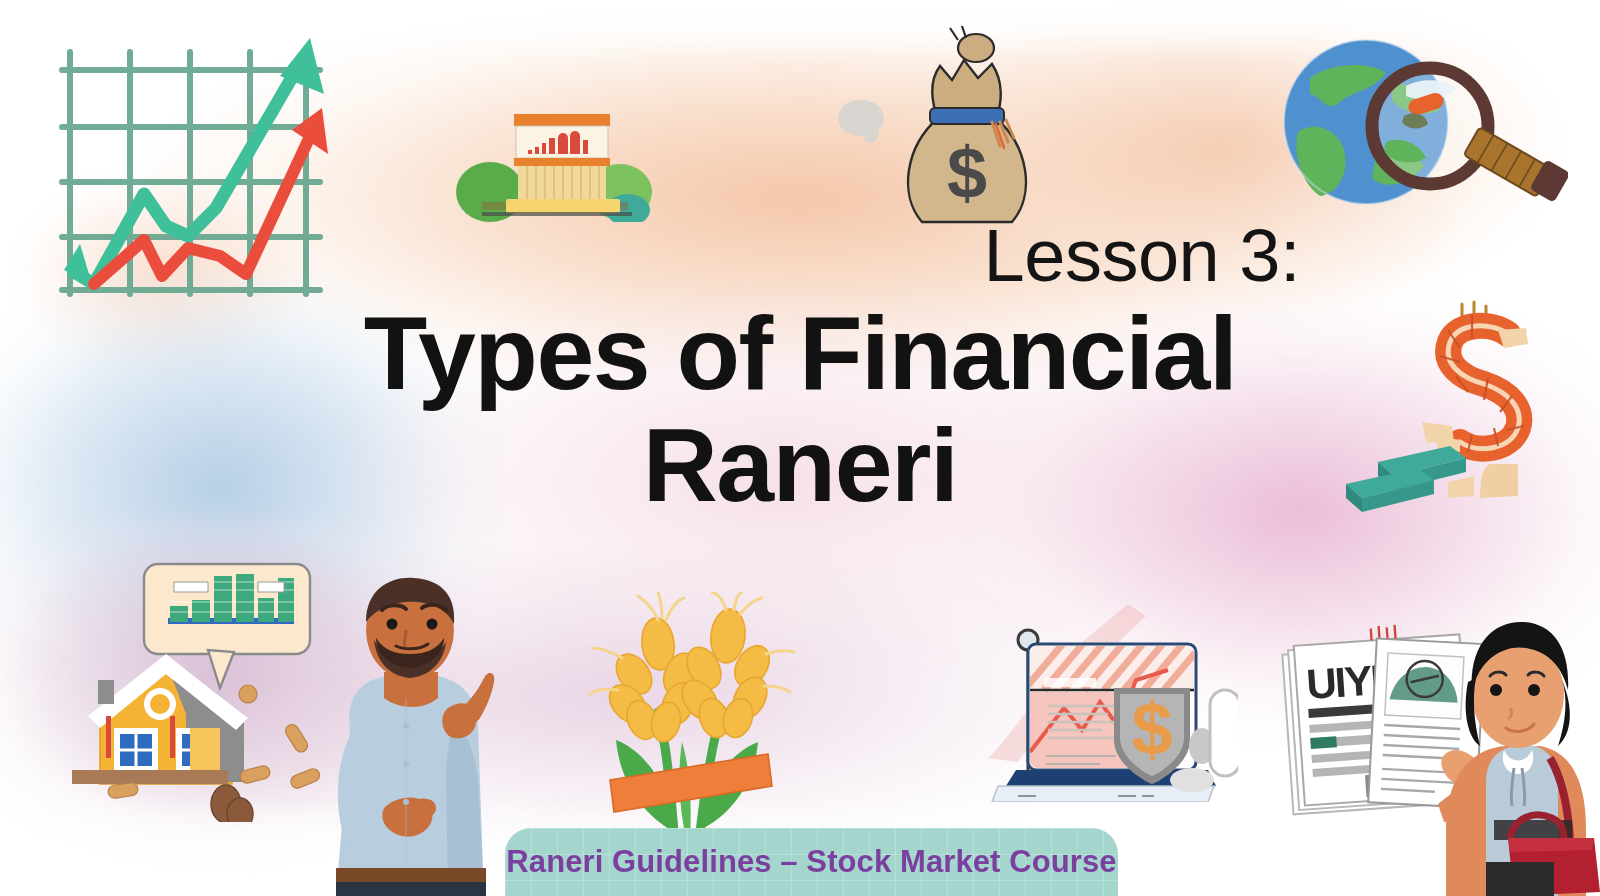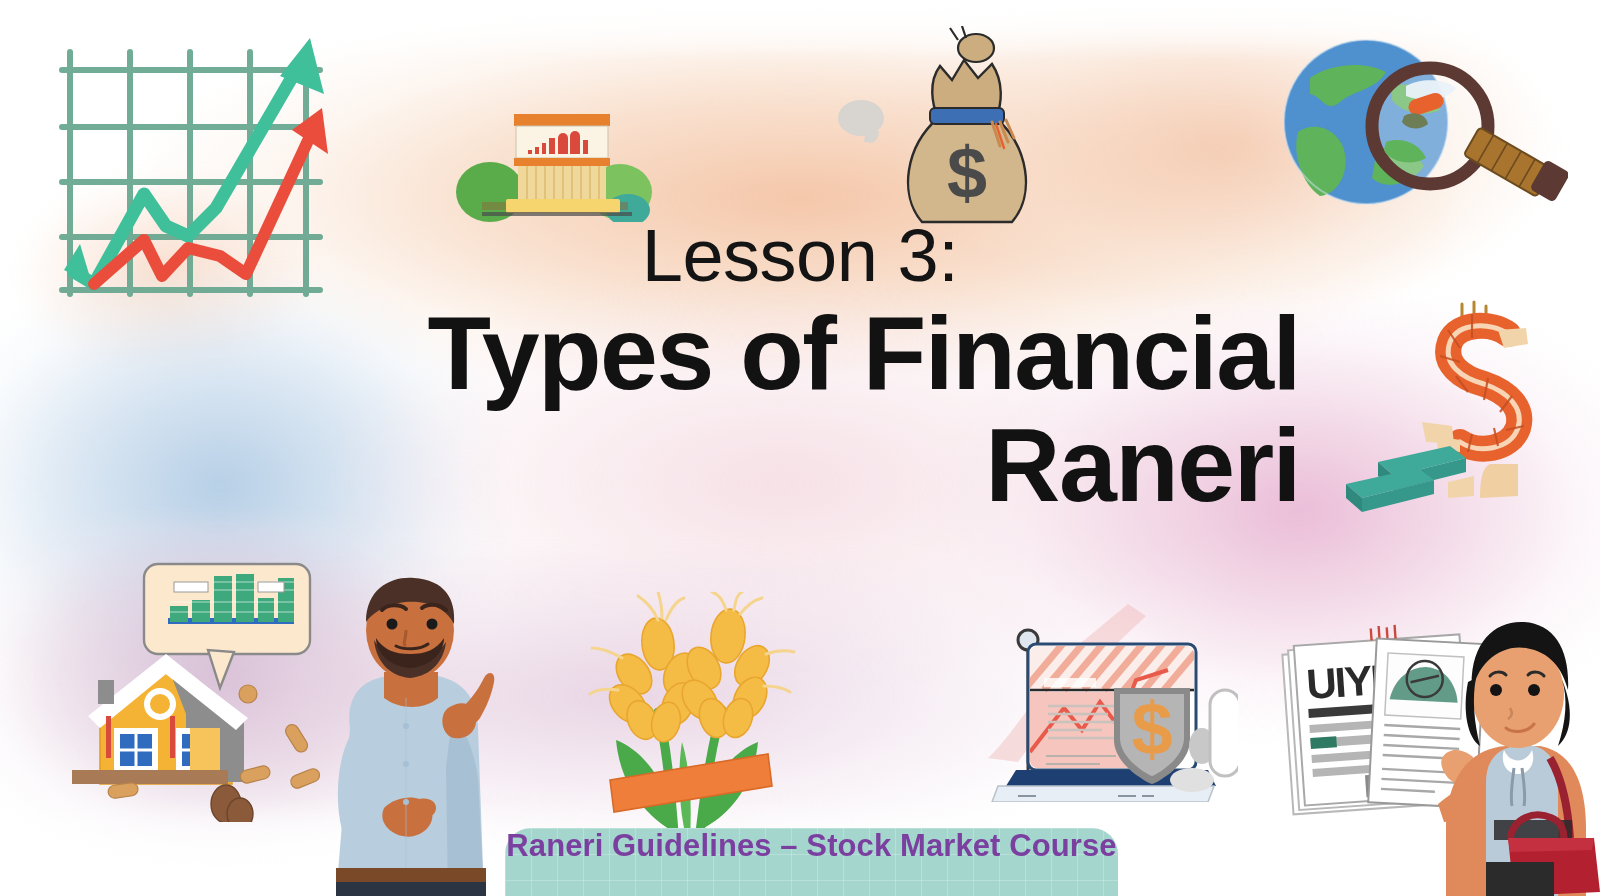--- a/index.html
+++ b/index.html
@@ -107,40 +107,41 @@
     width: 1000px;
     text-align: center;
     z-index: 40;
   }
   #lesson-label {
     font-size: 74px;
     line-height: 1.04;
     font-weight: 400;
     color: #141414;
     letter-spacing: -0.5px;
+    text-align: right;
   }
   #lesson-title {
     font-size: 104px;
     line-height: 1.08;
     font-weight: 700;
     color: #121212;
     letter-spacing: -1.5px;
     margin-top: 2px;
-    text-align: right;
   }
 
   
   #footer-banner {
     position: absolute;
     left: 505px; top: 828px;
     width: 613px; height: 68px;
     background: #a5d6ce;
     border-radius: 26px 26px 0 0;
     z-index: 60;
     display: flex;
+    align-items: center;
     justify-content: center;
   }
   #footer-banner::after {
     content: "";
     position: absolute;
     inset: 0;
     border-radius: 26px 26px 0 0;
     background-image:
       repeating-linear-gradient(to right, rgba(255,255,255,0.22) 0 1px, transparent 1px 26px),
       repeating-linear-gradient(to bottom, rgba(255,255,255,0.22) 0 1px, transparent 1px 26px);

